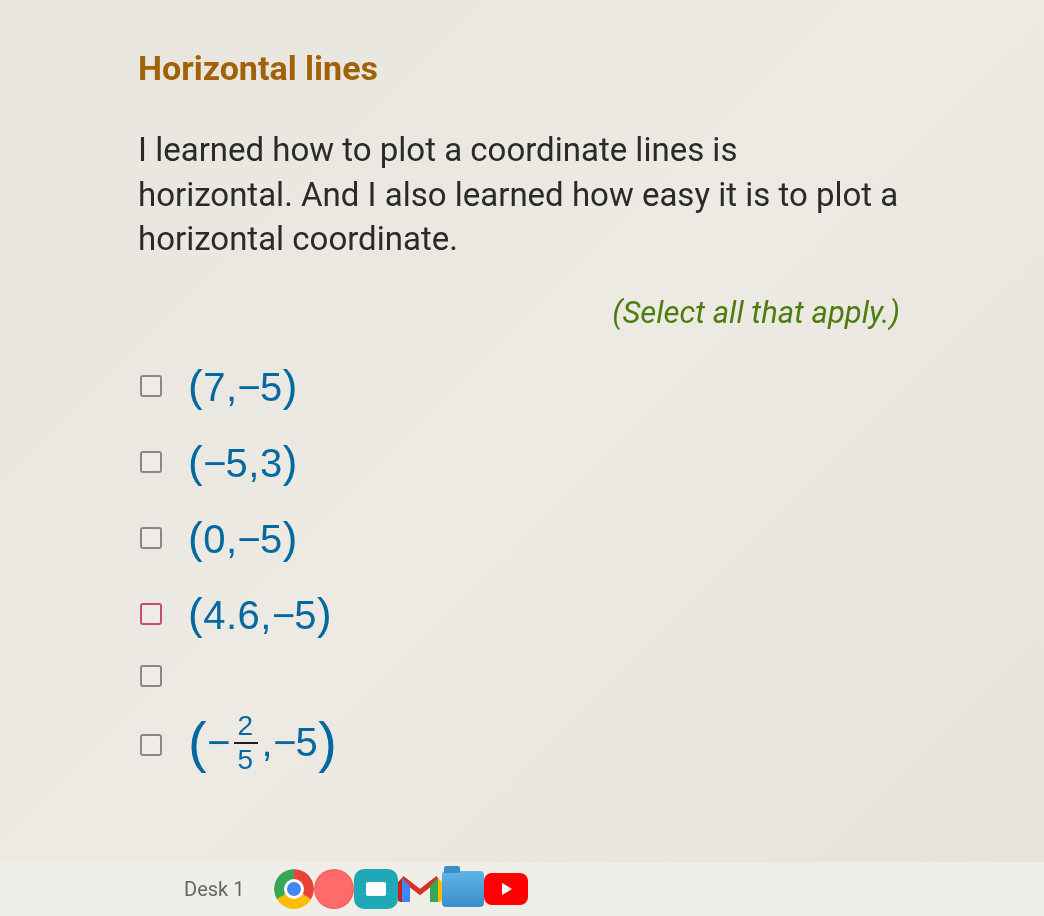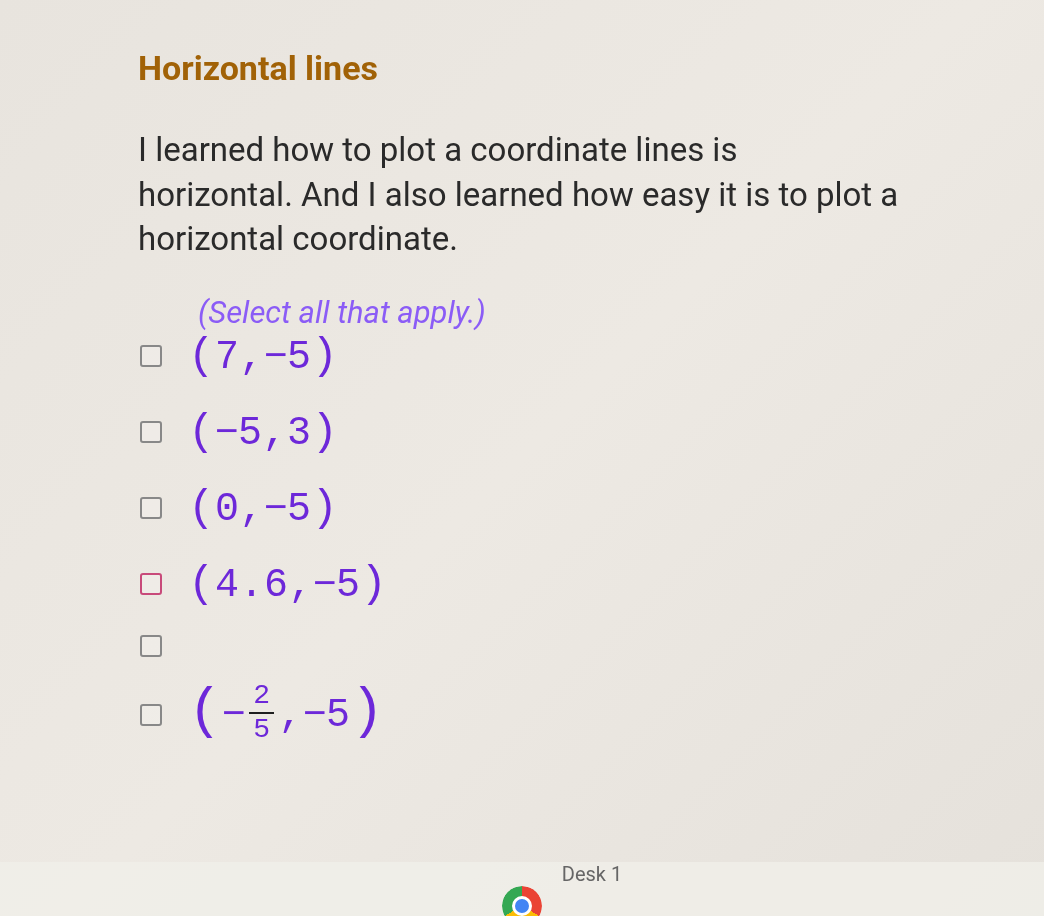--- a/index.html
+++ b/index.html
@@ -25,22 +25,23 @@
     .body-text {
       font-size: 33px;
       line-height: 1.35;
       color: #2a2a2a;
       margin-bottom: 32px;
       font-weight: 400;
     }
     .instruction {
       font-size: 31px;
       font-style: italic;
-      color: #8b5cf6;
-      text-align: left;
+      color: #4d7c0f;
+      text-align: right;
+      margin-bottom: 30px;
       margin-left: 60px;
     }
     .options {
       display: flex;
       flex-direction: column;
       gap: 26px;
       margin-left: 2px;
     }
     .option {
       display: flex;
@@ -53,23 +54,23 @@
       border: 2px solid #888;
       border-radius: 3px;
       background: rgba(255,255,255,0.2);
       flex-shrink: 0;
       cursor: pointer;
     }
     .checkbox.pink {
       border-color: #c84a7a;
     }
     .option-label {
-      font-family: Liberation Mono, monospace;
+      font-family: Liberation Sans, sans-serif;
       font-size: 40px;
-      color: #6d28d9;
+      color: #0369a1;
       letter-spacing: 0.5px;
     }
     .option-label .paren {
       font-size: 44px;
     }
     .minus {
       letter-spacing: -1px;
     }
     .frac {
       display: inline-flex;
@@ -98,21 +99,20 @@
     .taskbar {
       position: absolute;
       bottom: 0;
       left: 0;
       right: 0;
       height: 54px;
       background: rgba(240, 238, 233, 0.85);
       display: flex;
       align-items: center;
       padding: 0 14px;
-      flex-direction: column;
     }
     .desk-label {
       font-size: 20px;
       color: #666;
       margin-left: 170px;
       margin-right: 30px;
     }
     .icon-circle {
       width: 40px;
       height: 40px;

